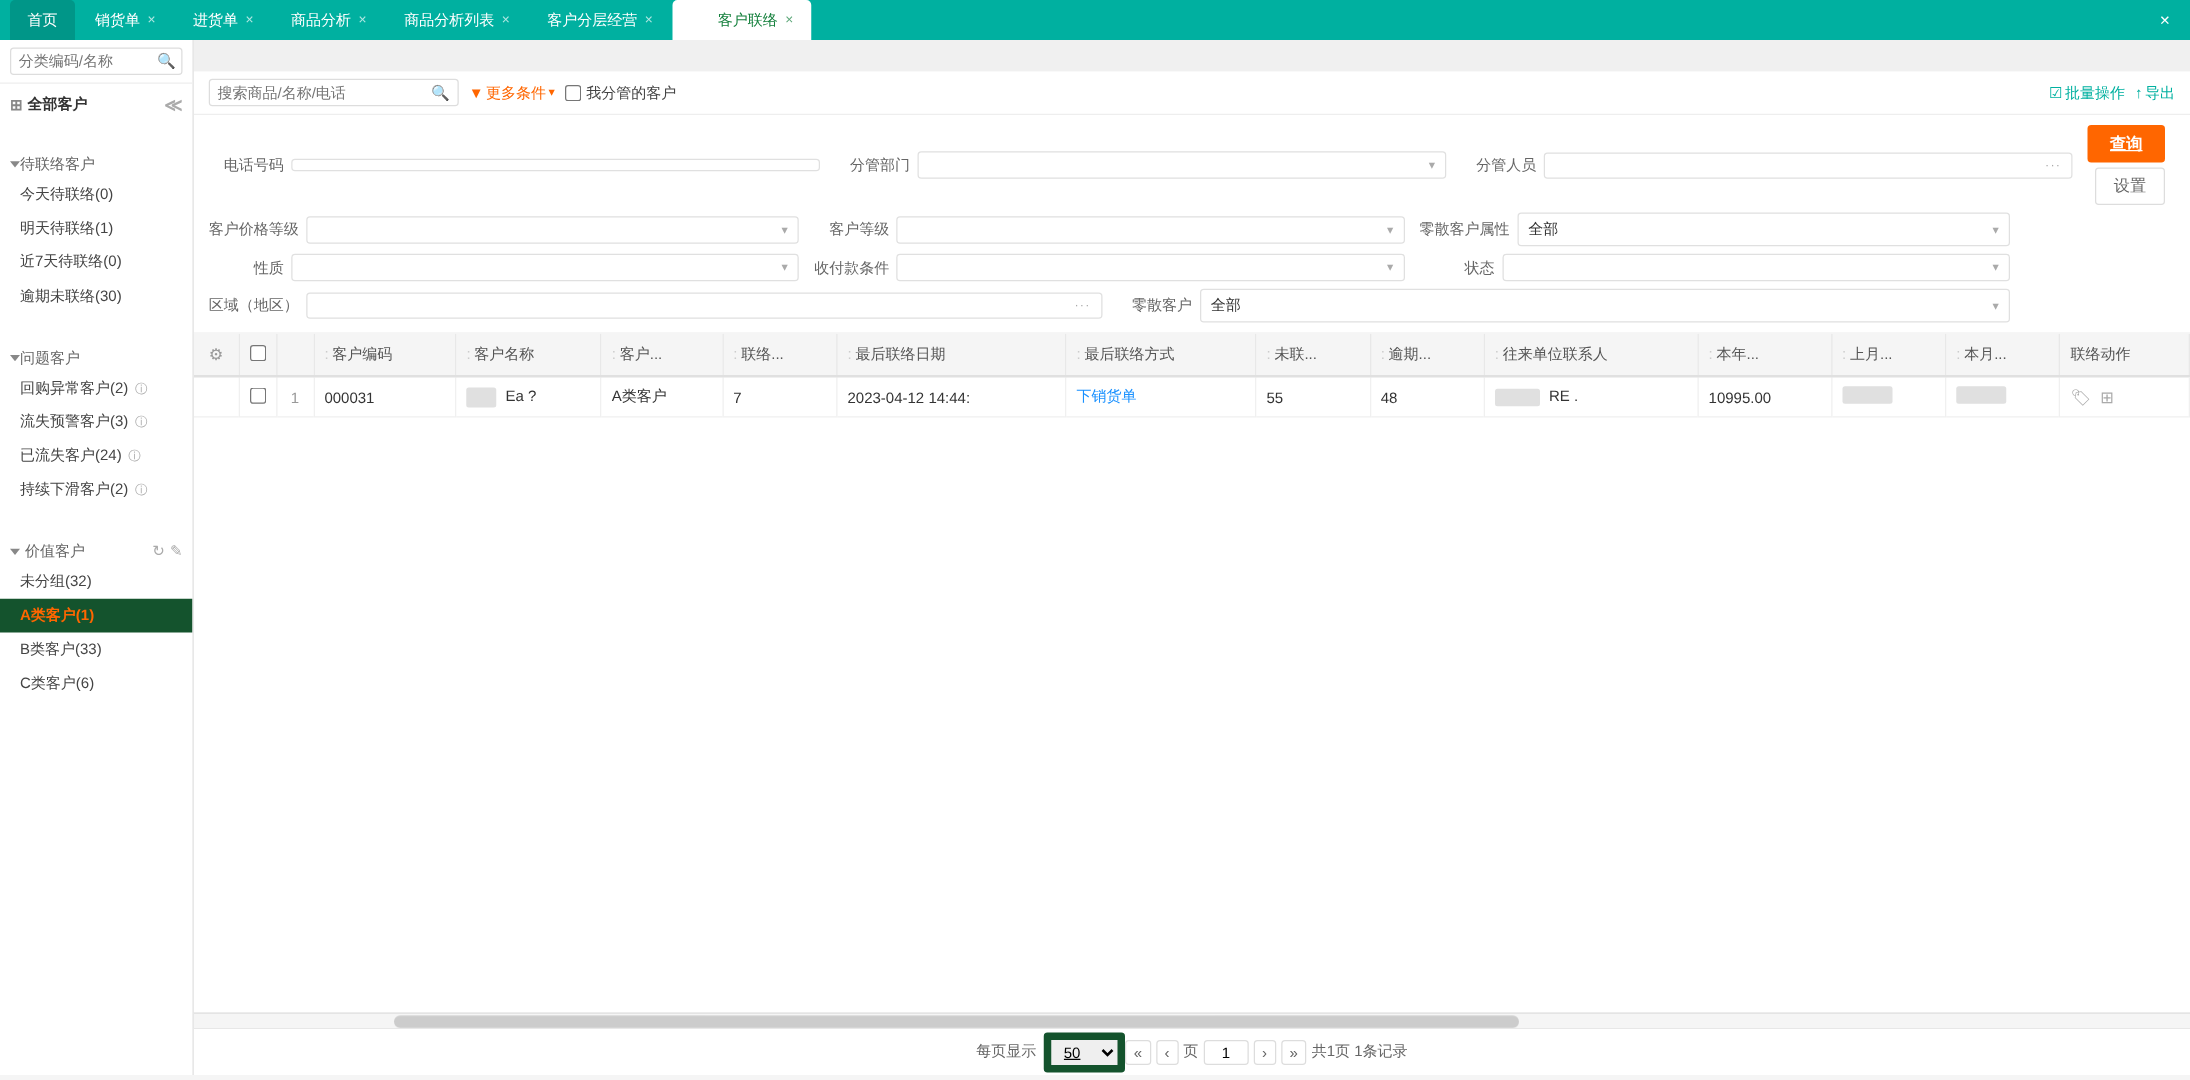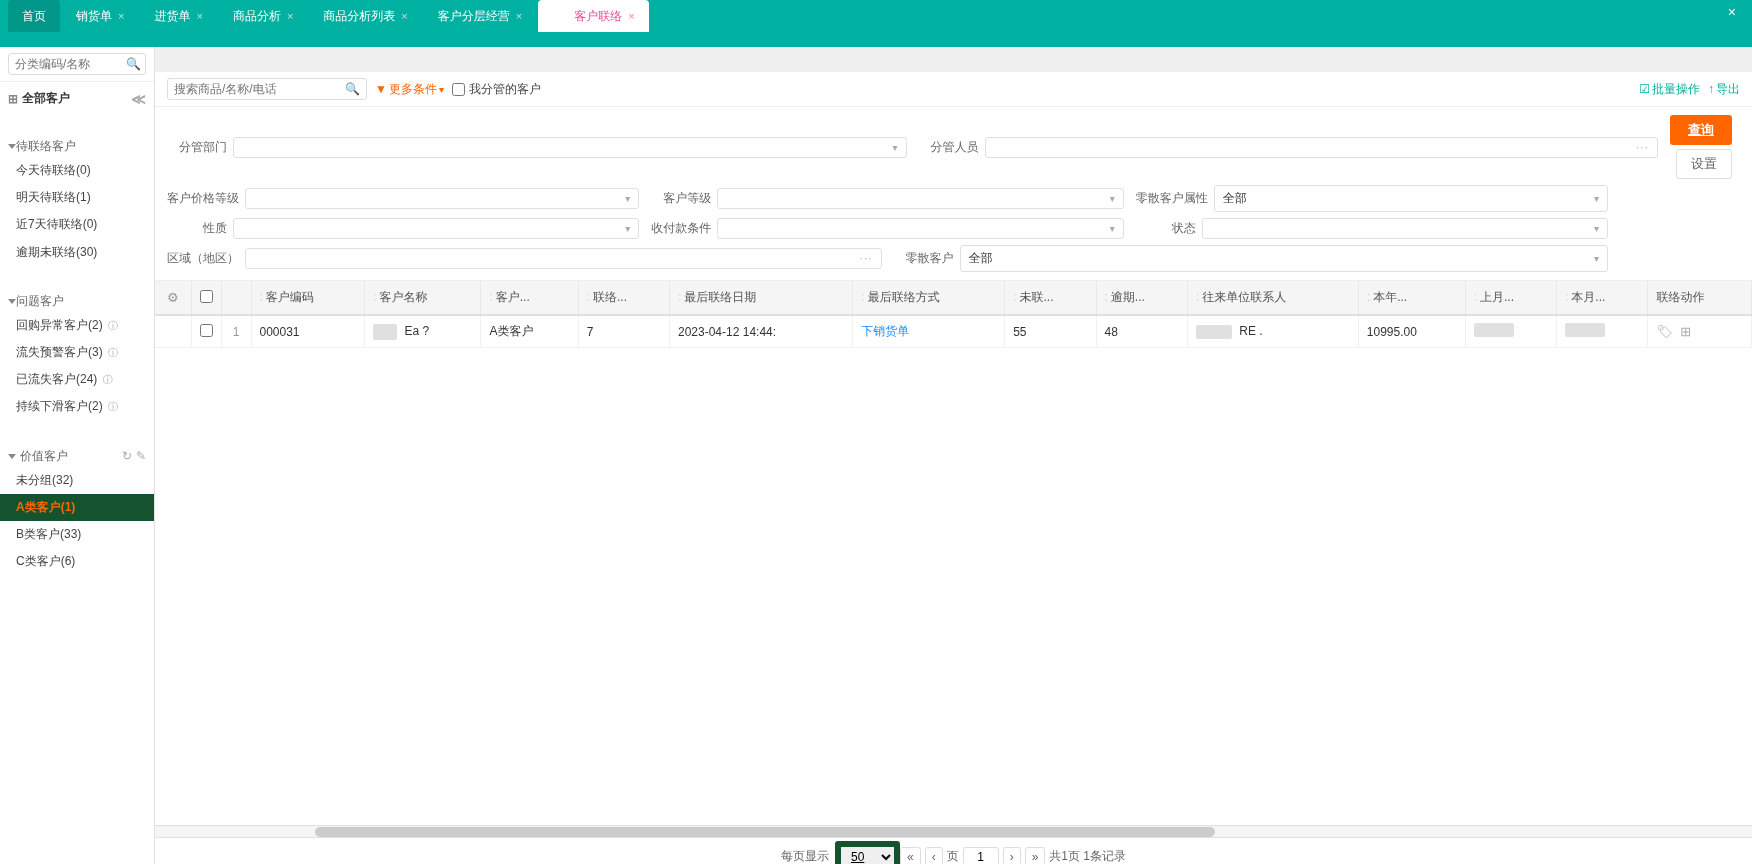--- a/index.html
+++ b/index.html
@@ -1,42 +1,42 @@
 <!DOCTYPE html>
 <html><head>
   <meta charset="utf-8">
   <style>
     * { box-sizing: border-box; margin: 0; padding: 0; font-family: 'Microsoft YaHei', SimHei, Arial, sans-serif; font-size: 12px; }
     body { background: #f5f5f5; width: 1752px; height: 864px; overflow: hidden; }
 
     
     .top-nav {
       background: #00b0a0;
-      height: 47px;
-      display: flex;
-      align-items: flex-start;
+      height: 32px;
+      display: flex;
+      align-items: center;
       padding: 0 8px;
       gap: 2px;
     }
     .nav-tab {
       background: #00b0a0;
       color: #fff;
       padding: 6px 14px;
       border-radius: 4px 4px 0 0;
       cursor: pointer;
       white-space: nowrap;
       display: flex;
       align-items: center;
       gap: 4px;
       font-size: 13px;
       height: 32px;
     }
     .nav-tab.active {
       background: #fff;
-      color: #ec4899;
+      color: #15803d;
       padding-left: 36px;
     }
     .nav-tab .close-x {
       font-size: 11px;
       opacity: 0.7;
       margin-left: 2px;
     }
     .nav-tab.home { background: #009688; color: #fff; }
     .top-nav-right {
       margin-left: auto;
@@ -484,20 +484,24 @@
         <div class="btn-export">
           <span>↑</span>
           <span>导出</span>
         </div>
       </div>
     </div>
 
     <div class="adv-filter">
 
       <div class="adv-filter-row">
+        <div class="filter-field">
+          <span class="filter-label">电话号码</span>
+          <div class="filter-input" style="width:220px;"></div>
+        </div>
         <div class="filter-field">
           <span class="filter-label">分管部门</span>
           <div class="filter-input" style="width:220px;">
             <span></span>
             <span class="caret">▾</span>
           </div>
         </div>
         <div class="filter-field">
           <span class="filter-label">分管人员</span>
           <div class="filter-input" style="width:220px;">

